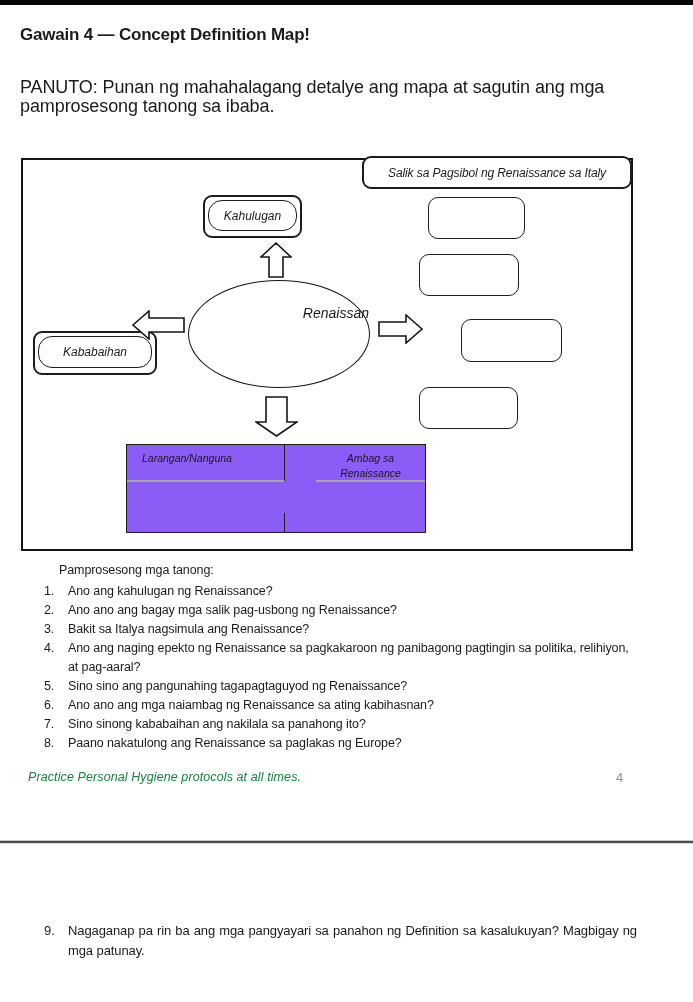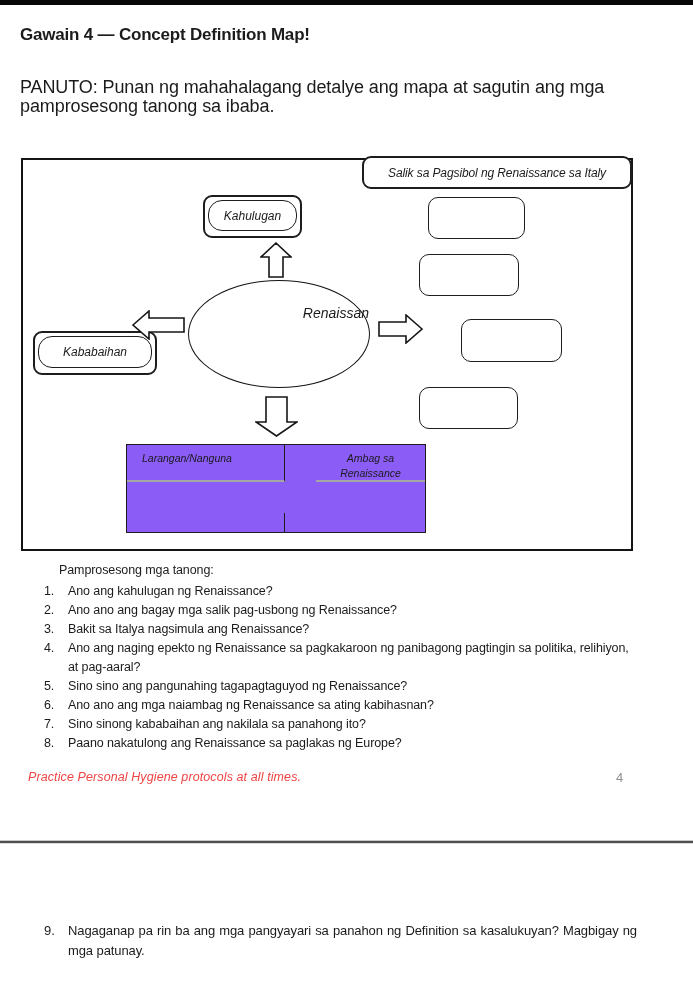--- a/index.html
+++ b/index.html
@@ -93,21 +93,21 @@
 
   
   .pq-heading { position: absolute; left: 12px; top: 563px; font-size: 12.5px; letter-spacing: -0.1px; margin-left: 47px; }
   .pq-list { position: absolute; left: 44px; top: 582px; width: 593px; }
   .q-item { display: flex; font-size: 12.5px; line-height: 19px; letter-spacing: -0.1px; }
   .q-item .q-num { width: 24px; flex: 0 0 24px; }
   .q-item .q-text { width: 567px; }
 
   .footer-note {
     position: absolute; left: 28px; top: 770px;
-    font-size: 12.5px; font-style: italic; color: #ef4444; letter-spacing: 0.1px;
+    font-size: 12.5px; font-style: italic; color: #15803d; letter-spacing: 0.1px;
   }
   .footer-page {
     position: absolute; left: 616px; top: 770px;
     font-size: 13px; color: #8d8d8d;
   }
 
   .divider {
     position: absolute; left: 0; top: 841px; width: 693px; height: 2px;
     background: #4e4e4e; box-shadow: 0 -1px 0 #c9c9c9, 0 1px 0 #dedede;
   }

